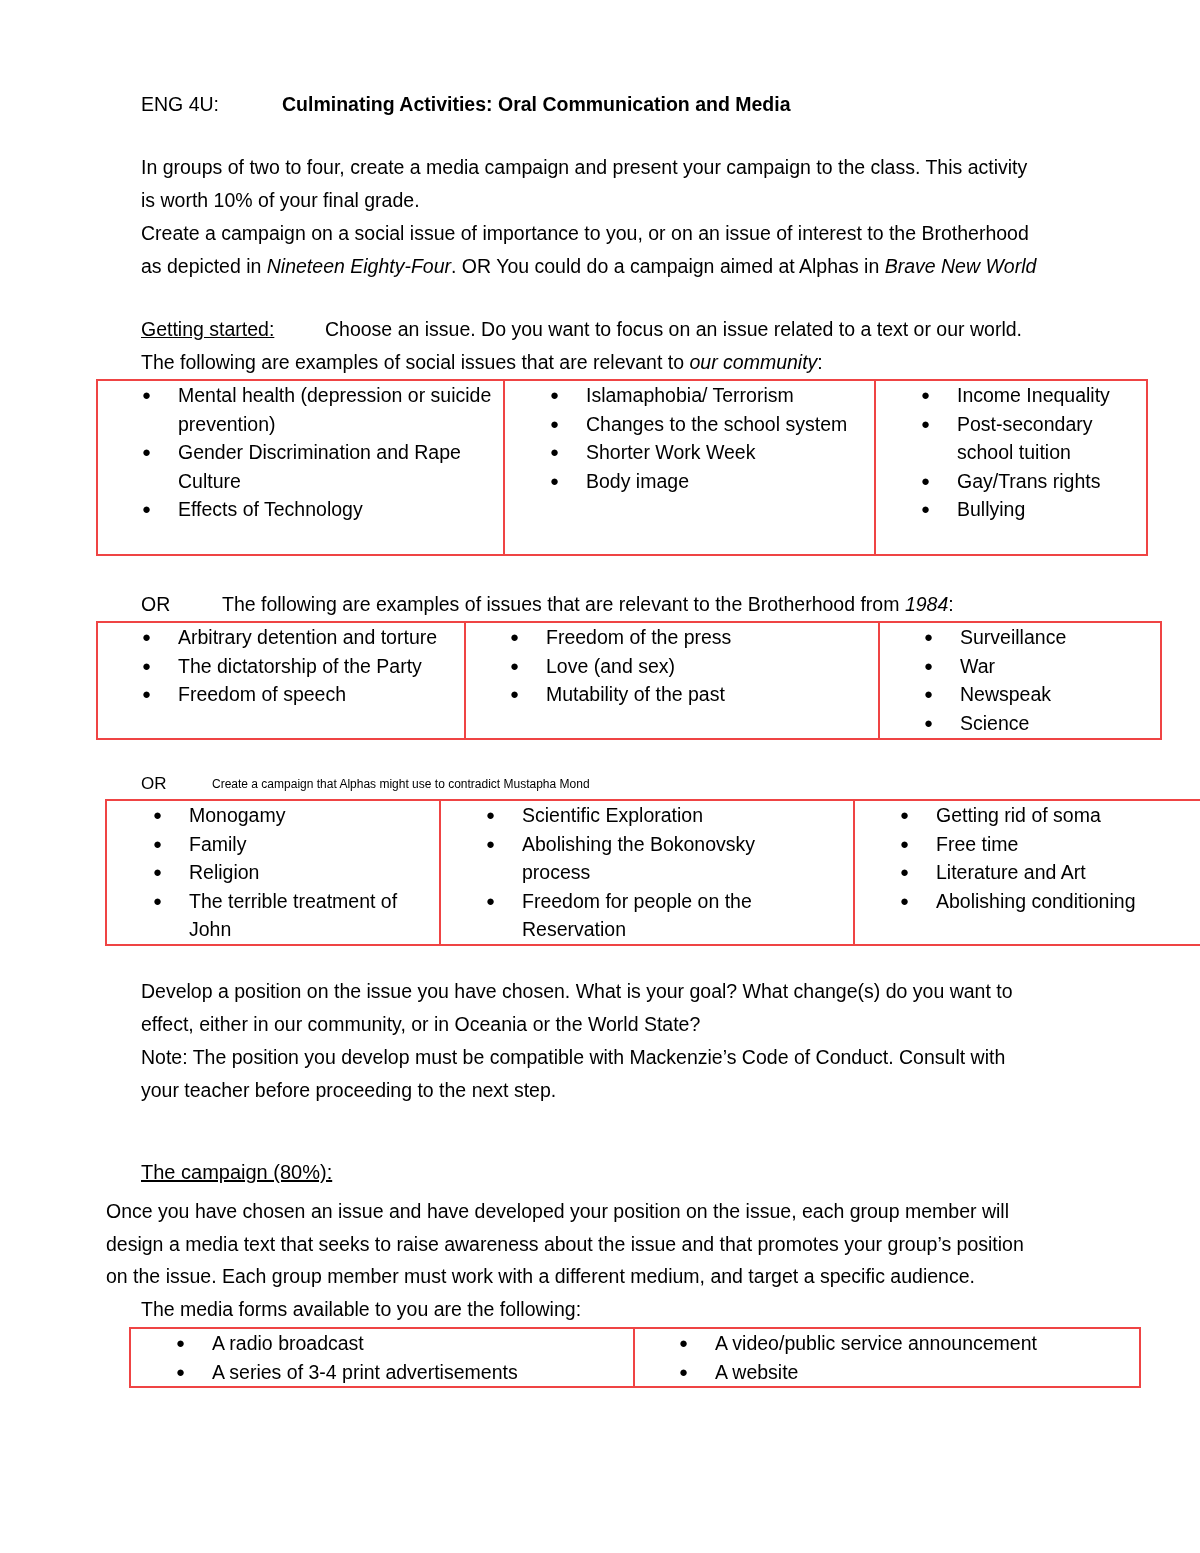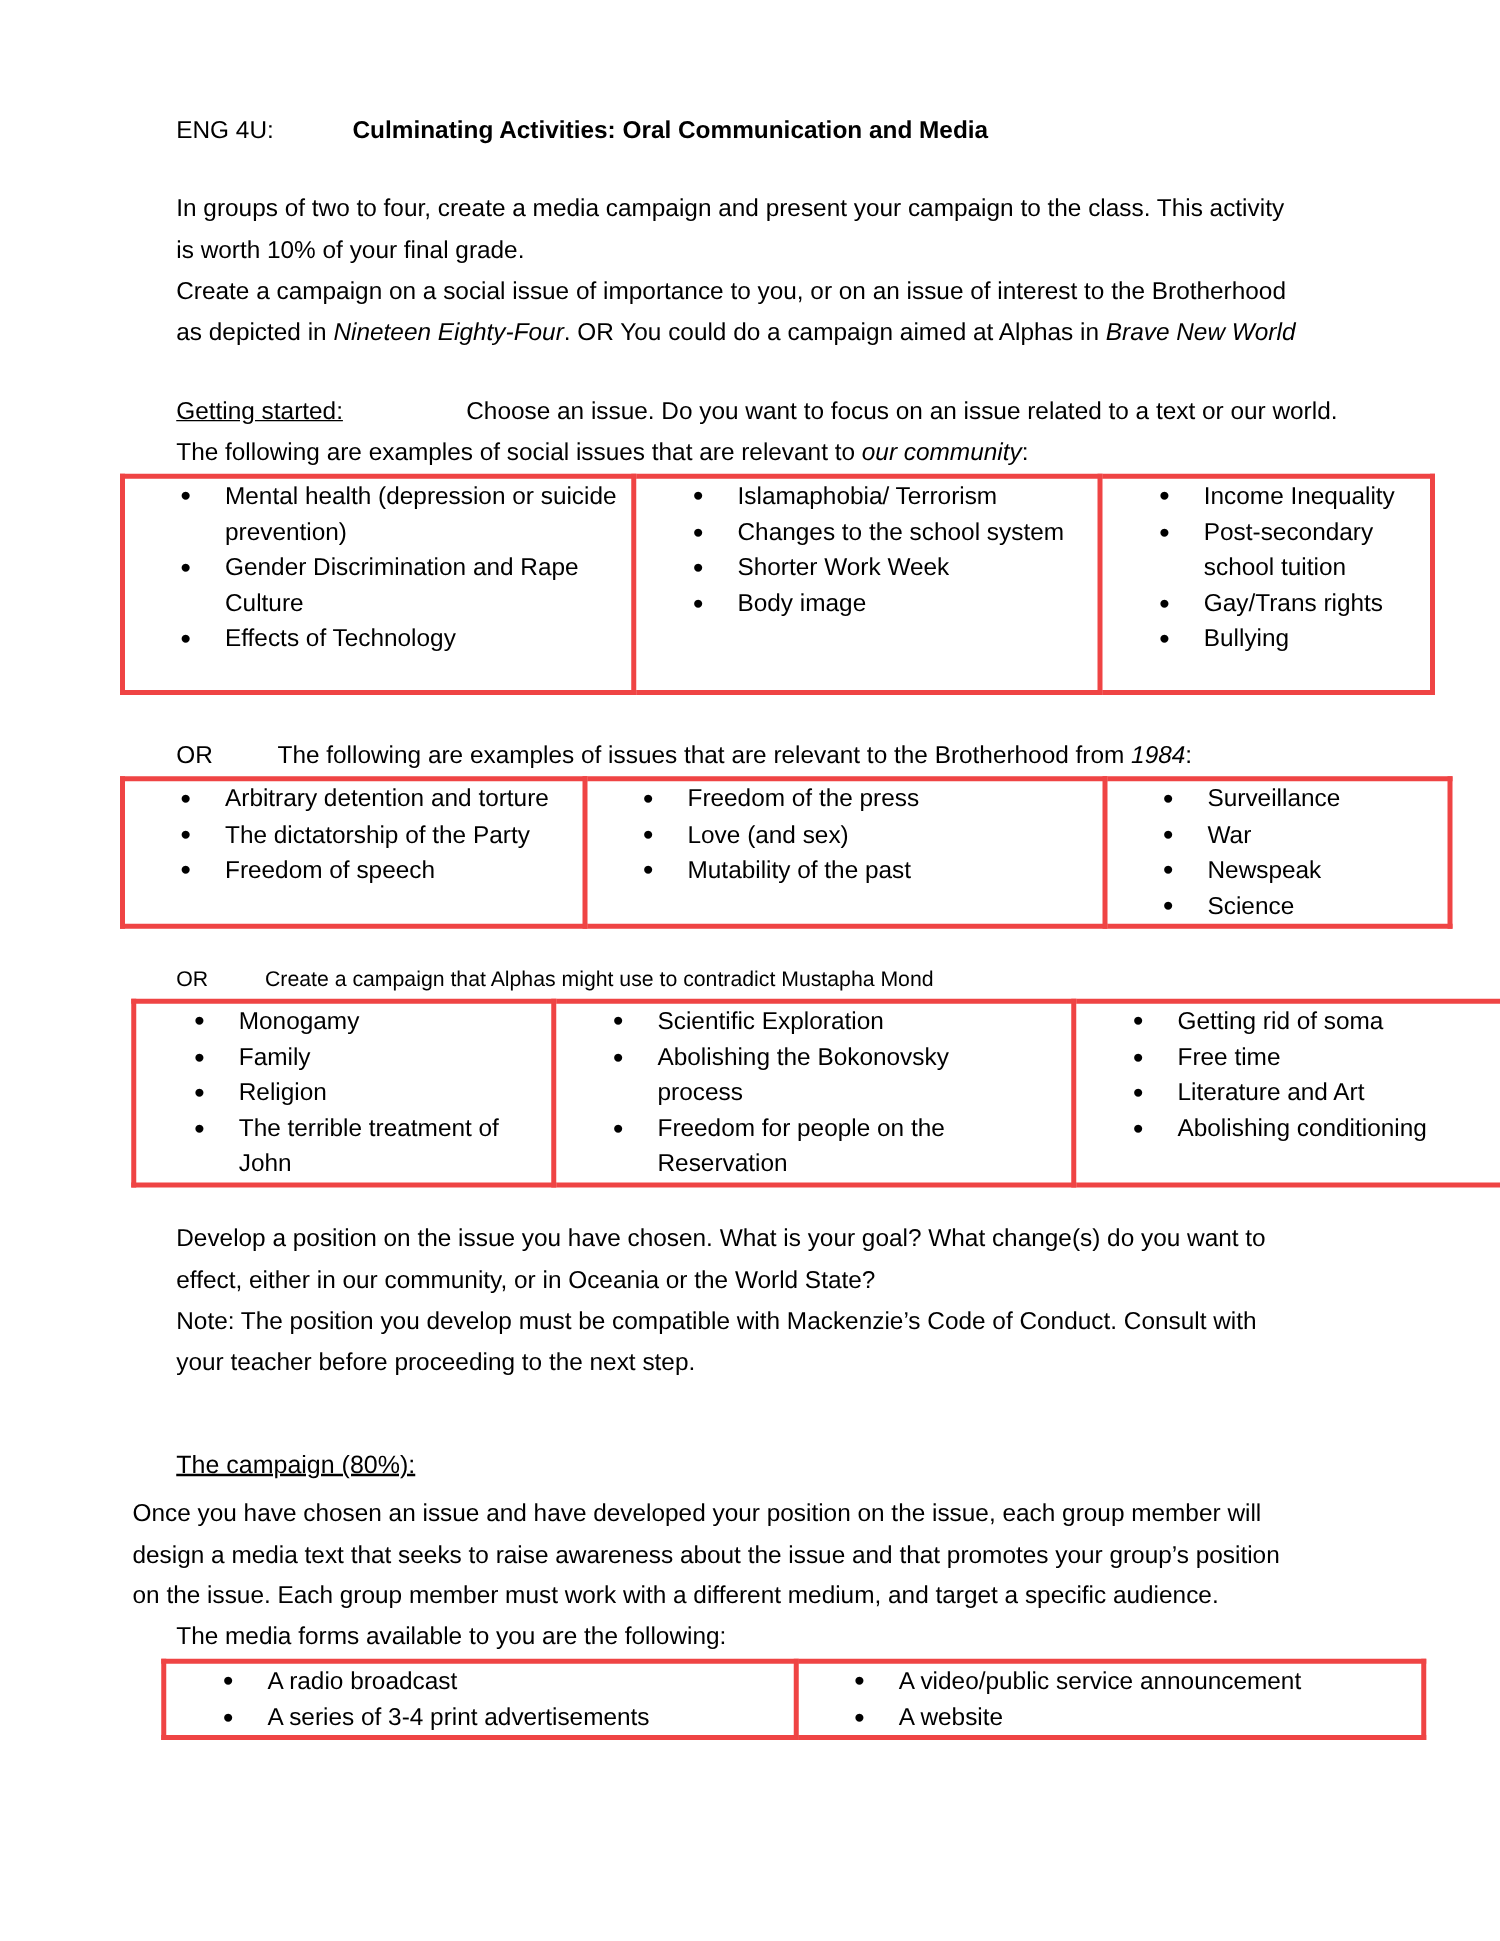--- a/index.html
+++ b/index.html
@@ -10,21 +10,21 @@
   }
   .abs { position: absolute; white-space: nowrap; }
   .line { line-height: 33px; }
   .bold { font-weight: bold; }
   .u { text-decoration: underline; }
   .it { font-style: italic; }
   table.grid {
     position: absolute; border-collapse: collapse; table-layout: fixed;
   }
   table.grid td {
-    border: 4px solid #ef4444; vertical-align: top; padding: 0;
+    border: 2px solid #ef4444; vertical-align: top; padding: 0;
   }
   ul.b { list-style: none; margin: 0; padding: 0; }
   ul.b li {
     position: relative; line-height: 28.6px; white-space: normal;
   }
   ul.b li::before {
     content: "\25CF"; position: absolute; font-size: 15px;
   }
   .heading2 { font-size: 20px; text-decoration: underline; }
 </style>
@@ -35,21 +35,21 @@
 <div class="abs line bold" style="left:282px; top:88px;text-align:center;">Culminating Activities: Oral Communication and Media</div>
 
 <div class="abs line" style="left:141px; top:151px;">In groups of two to four, create a media campaign and present your campaign to the class. This activity</div>
 <div class="abs line" style="left:141px; top:184px;">is worth 10% of your final grade.</div>
 <div class="abs line" style="left:141px; top:217px;">Create a campaign on a social issue of importance to you, or on an issue of interest to the Brotherhood</div>
 <div class="abs line" style="left:141px; top:250px;">
   <span>as depicted in </span><span class="it">Nineteen Eighty-Four</span><span>.  OR You could do a campaign aimed at Alphas in </span><span class="it">Brave New World</span>
 </div>
 
 <div class="abs line u" style="left:141px; top:313px;">Getting started:</div>
-<div class="abs line" style="left:325px; top:313px;margin-left:48px;">Choose an issue.  Do you want to focus on an issue related to a text or our world.</div>
+<div class="abs line" style="left:325px; top:313px;">Choose an issue.  Do you want to focus on an issue related to a text or our world.</div>
 <div class="abs line" style="left:141px; top:346px;">
   <span>The following are examples of social issues that are relevant to </span><span class="it">our community</span><span>:</span>
 </div>
 
 <table class="grid" style="left:96px; top:379px; width:1052px; height:177px;">
   <tbody>
       <tr>
     <td style="width:405px;">
       <ul class="b" style="margin-left:80px; width:320px;">
         <li>Mental health (depression or suicide prevention)</li>
@@ -104,21 +104,21 @@
         <li>War</li>
         <li>Newspeak</li>
         <li>Science</li>
       </ul>
     </td>
   </tr>
 </tbody>
   </table>
 
 <div class="abs" style="left:141px; top:772px; font-size:17px; line-height:24px;">OR</div>
-<div class="abs" style="left:212px; top:772px; font-size:17px; line-height:24px;text-align:center;">Create a campaign that Alphas might use to contradict Mustapha Mond</div>
+<div class="abs" style="left:212px; top:772px; font-size:12px; line-height:24px;text-align:center;">Create a campaign that Alphas might use to contradict Mustapha Mond</div>
 <table class="grid" style="left:105px; top:799px; width:1167px; height:146px;">
   <tbody>
       <tr>
     <td style="width:332px;">
       <ul class="b" style="margin-left:82px; width:245px;">
         <li>Monogamy</li>
         <li>Family</li>
         <li>Religion</li>
         <li>The terrible treatment of John</li>
       </ul>

